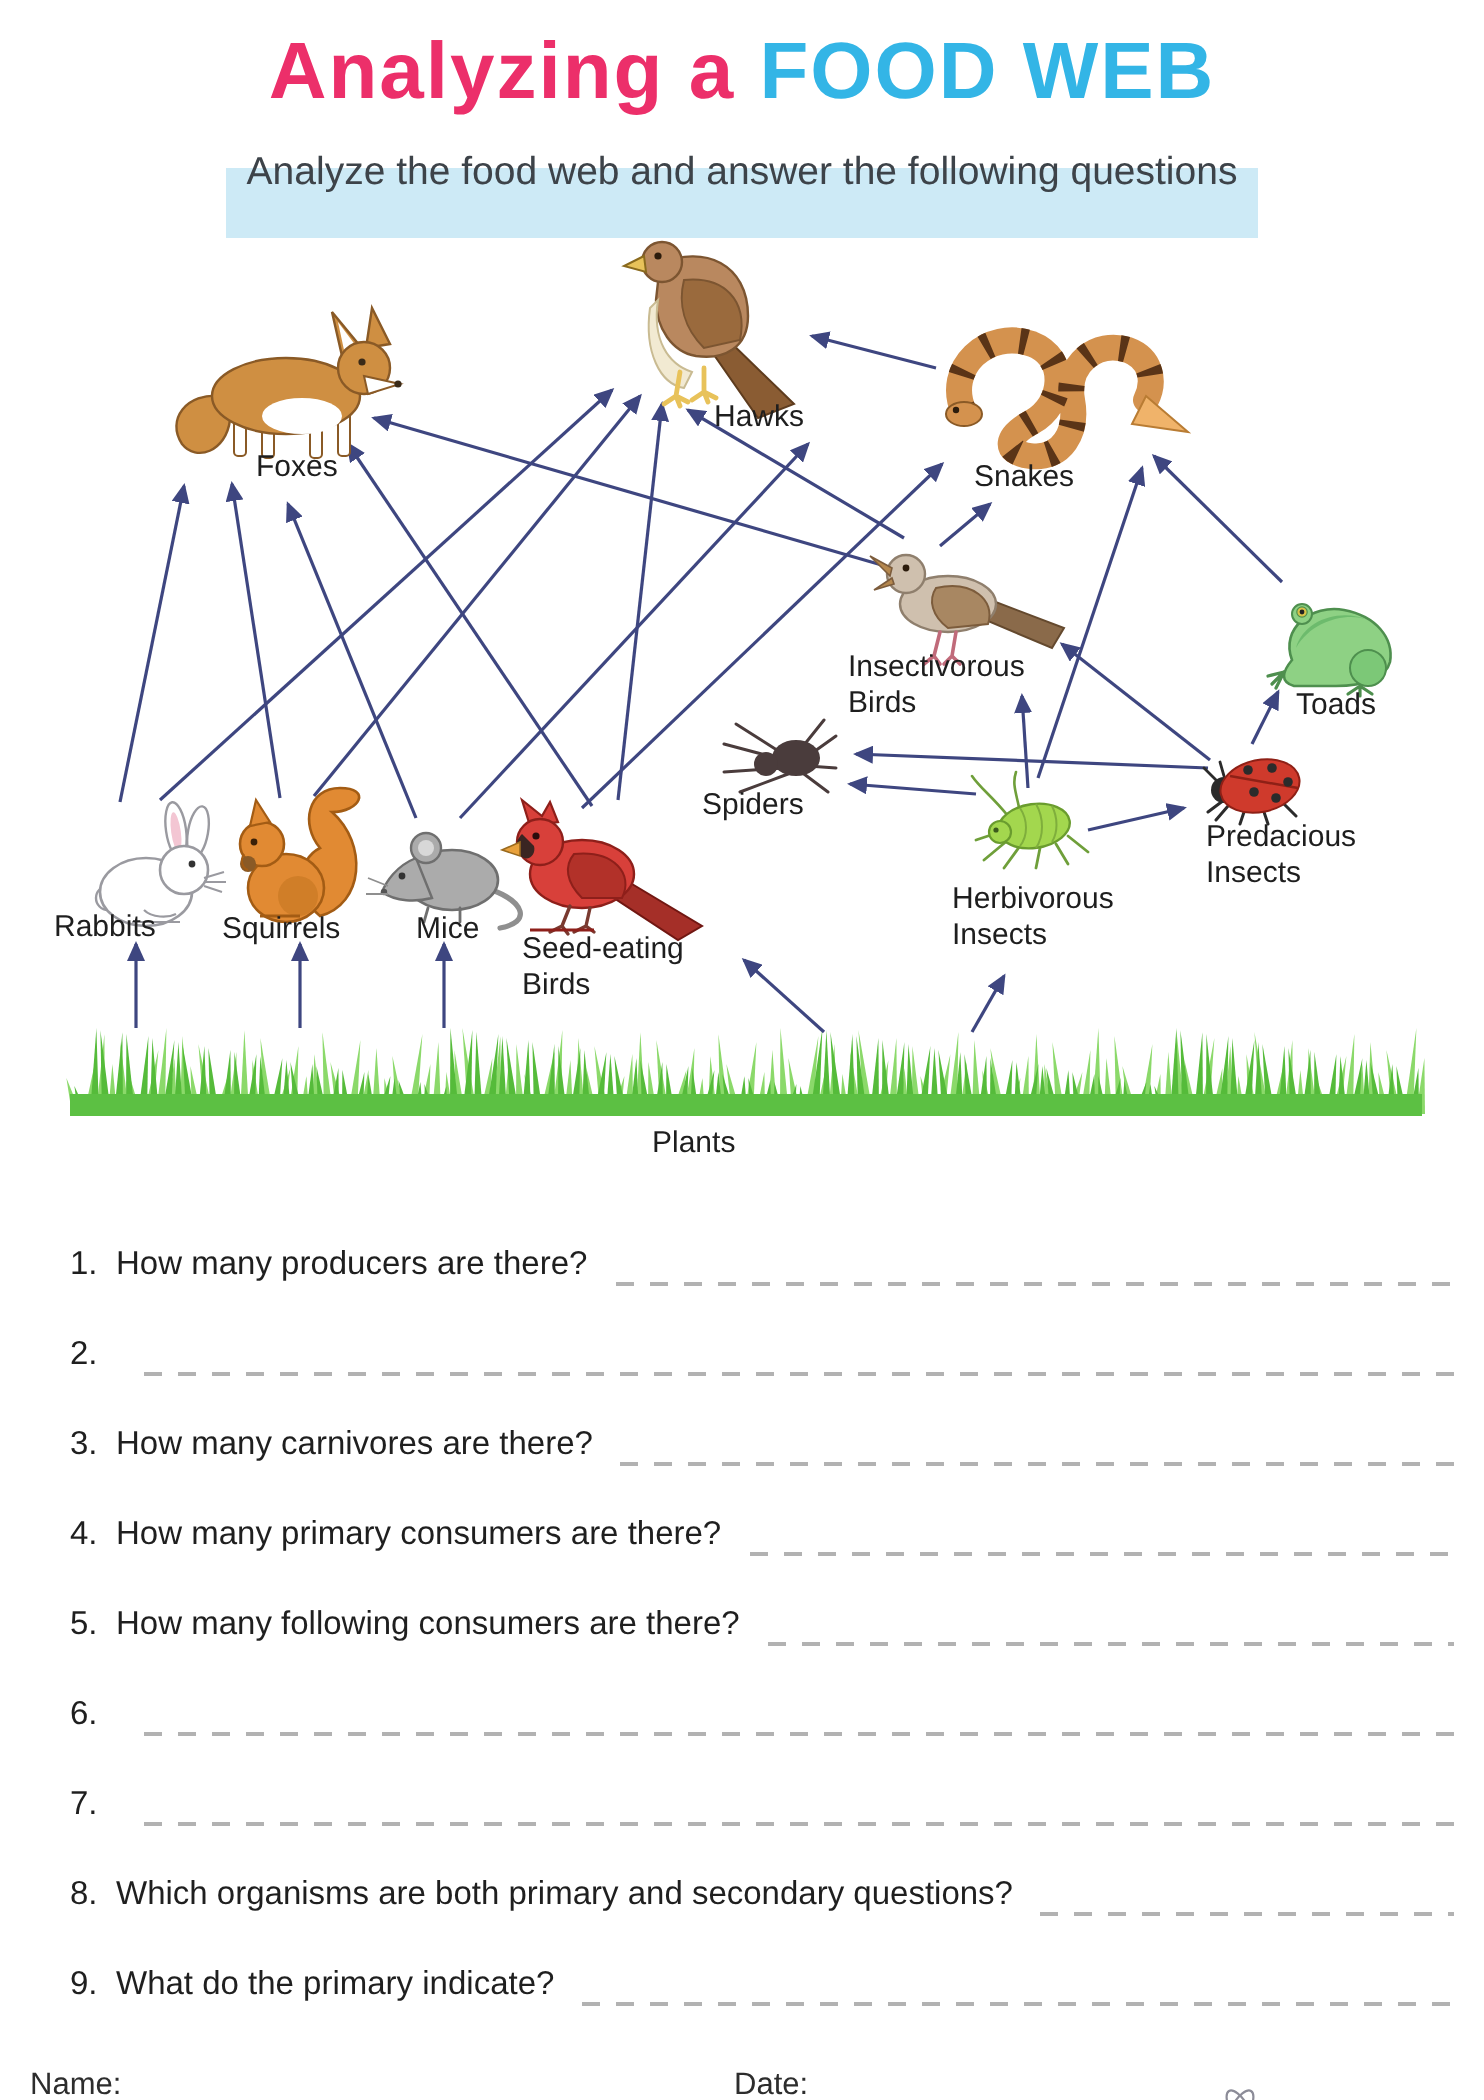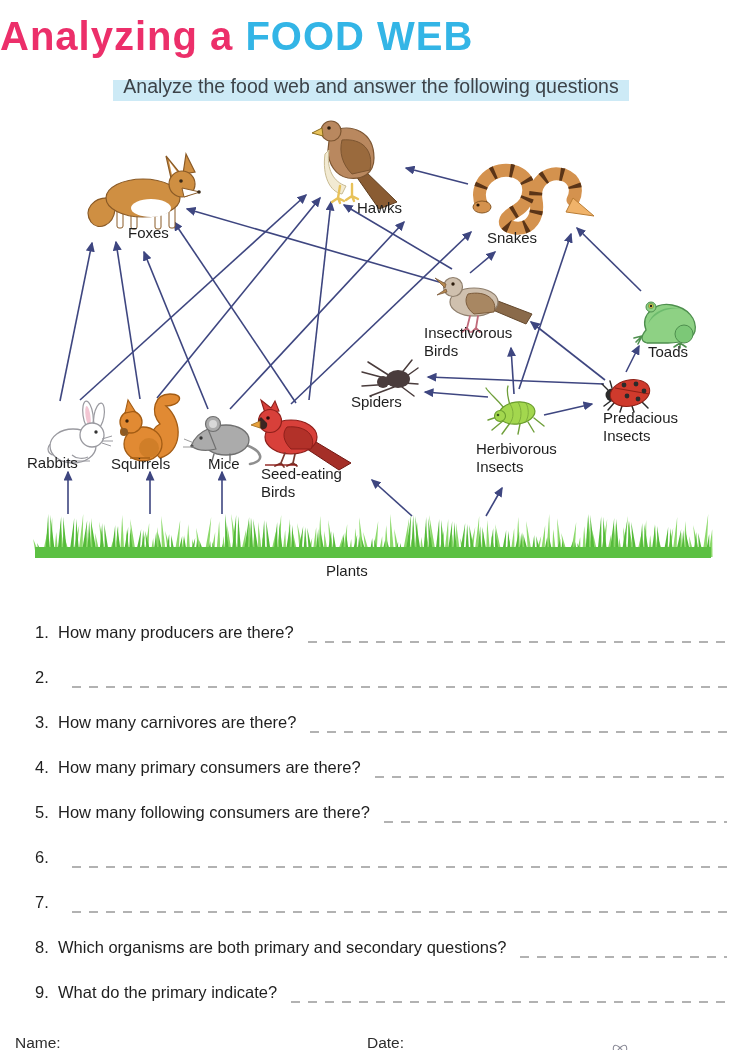--- a/index.html
+++ b/index.html
@@ -3,28 +3,28 @@
 <meta charset="utf-8">
 <style>
   html,body{margin:0;padding:0;background:#e9e9e9;}
   .page{
     position:relative;width:742px;height:1050px;margin:0 auto;
     background:#ffffff;overflow:hidden;
     font-family:"Liberation Sans","DejaVu Sans",sans-serif;color:#1f1f1f;
   }
   
   .title{
-    position:absolute;top:14px;left:0;width:100%;text-align:left;
+    position:absolute;top:14px;left:0;width:100%;text-align:center;
     font-size:40px;font-weight:800;letter-spacing:1px;line-height:1.1;
   }
   .title .t1{color:#ec2f6a;}
   .title .t2{color:#33b5e6;}
   .subtitle-wrap{position:absolute;top:74px;left:0;width:100%;text-align:center;}
   .subtitle{
-    display:inline-block;font-size:19.5px;color:#3d4349;padding:1px 10px 3px 10px;
+    display:inline-block;font-size:19.5px;color:#3d4349;padding:1px 10px 21px 10px;
     background:linear-gradient(to bottom,transparent 22%,#cdeaf6 22%);
   }
   
   .diagram{position:absolute;top:106px;left:0;}
   .diagram text{font-family:"Liberation Sans","DejaVu Sans",sans-serif;font-size:15px;fill:#1e1e1e;}
   
   .questions{position:absolute;top:610px;left:35px;width:692px;}
   .q-row{display:flex;height:45px;line-height:45px;font-size:16.5px;}
   .q-num{width:23px;flex:none;}
   .q-text{white-space:nowrap;}

